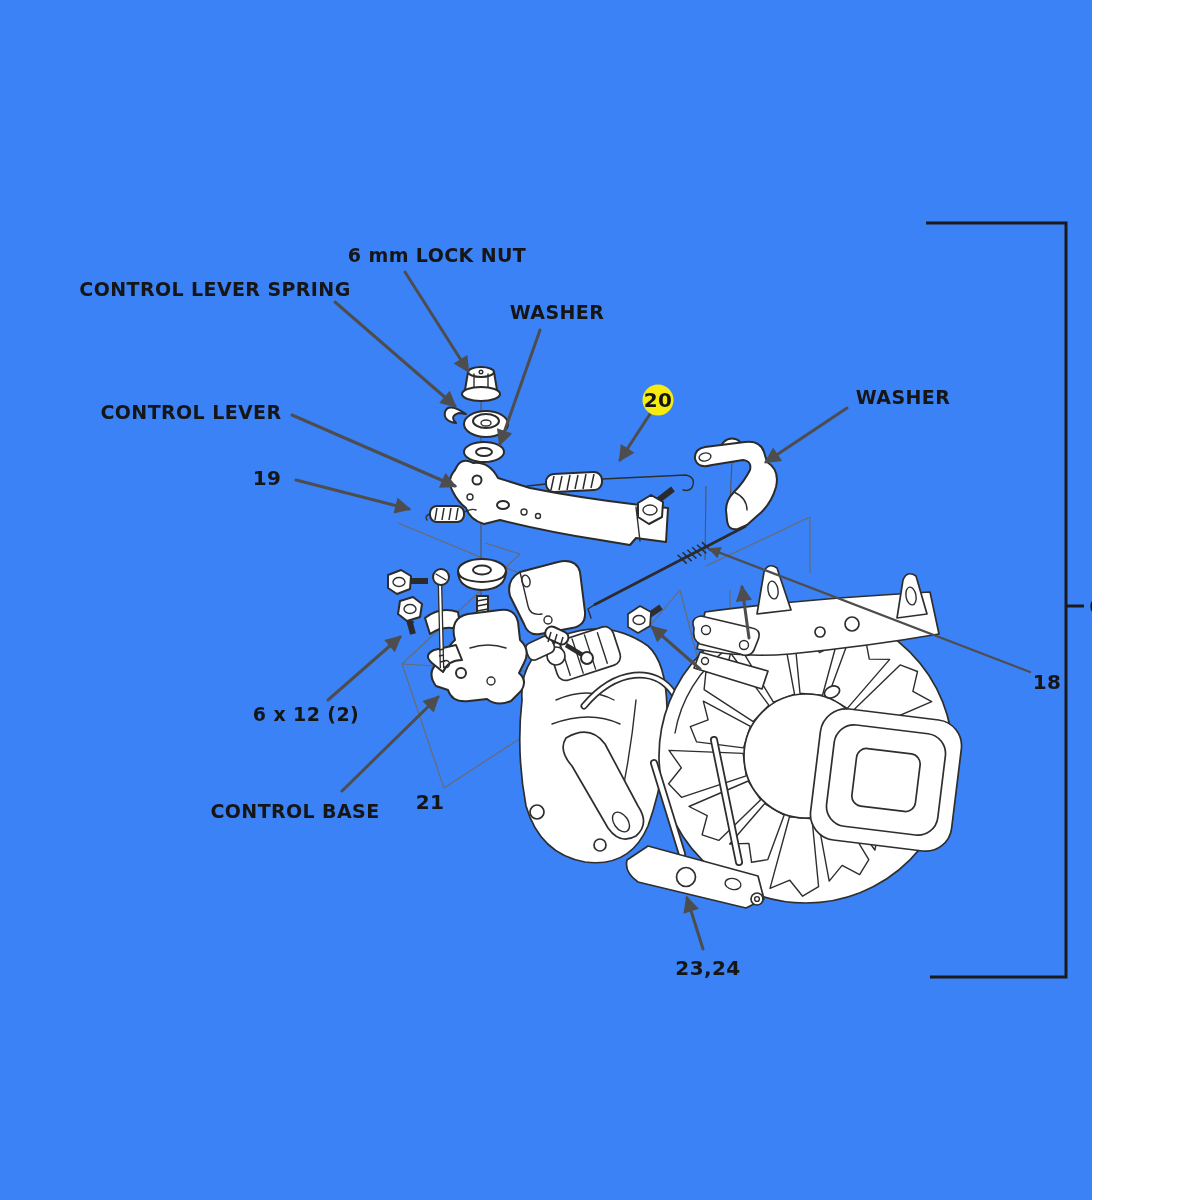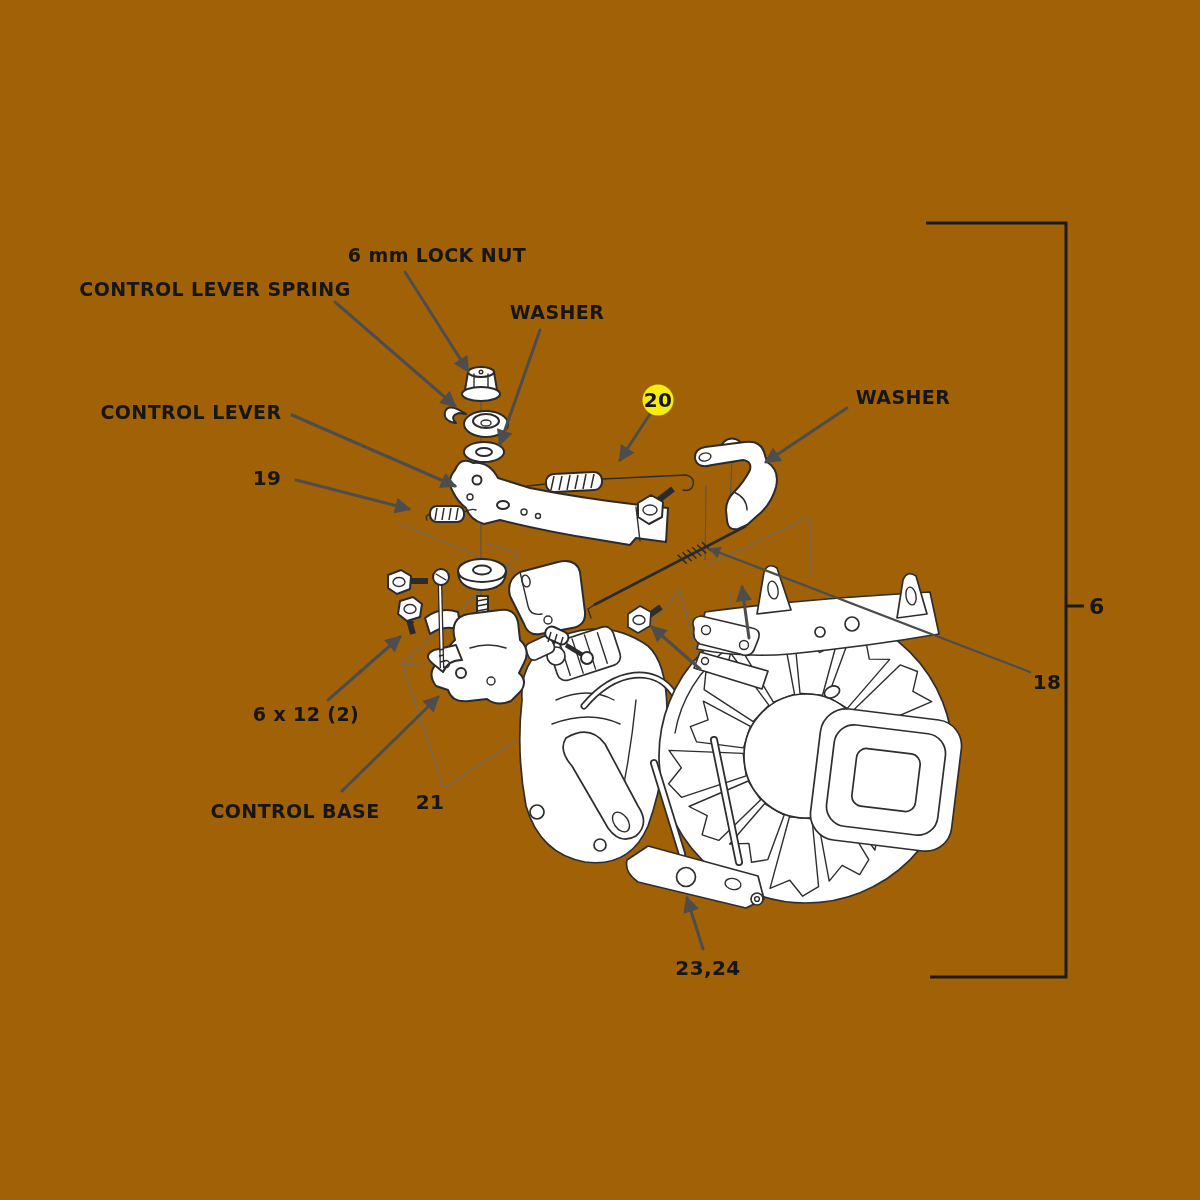--- a/index.html
+++ b/index.html
@@ -1,16 +1,16 @@
 <!DOCTYPE html>
 <html><head>
 <meta charset="utf-8">
 <style>
   html,body{margin:0;padding:0;background:#ffffff;}
-  .stage{position:relative;width:1200px;height:1200px;background:#a16207;overflow:hidden;}
+  .stage{position:relative;width:1092px;height:1200px;background:#3b82f6;overflow:hidden;}
   svg{position:absolute;left:0;top:0;}
   text{font-family:"DejaVu Sans","Liberation Sans",sans-serif;font-weight:700;fill:#161616;}
   .t19{font-size:19px;letter-spacing:.4px;}
   .t20{font-size:20px;letter-spacing:.4px;}
   .t22{font-size:22px;}
   .part{fill:#ffffff;stroke:#2b2b2b;stroke-width:2;stroke-linejoin:round;stroke-linecap:round;}
   .eng{fill:#ffffff;stroke:#2e2e2e;stroke-width:1.7;stroke-linejoin:round;stroke-linecap:round;}
   .fin{fill:#ffffff;stroke:#2e2e2e;stroke-width:1.4;stroke-linejoin:round;}
   .detail{fill:none;stroke:#2e2e2e;stroke-width:1.4;stroke-linecap:round;}
   .thin{fill:none;stroke:#6a6a6a;stroke-width:1.1;}

